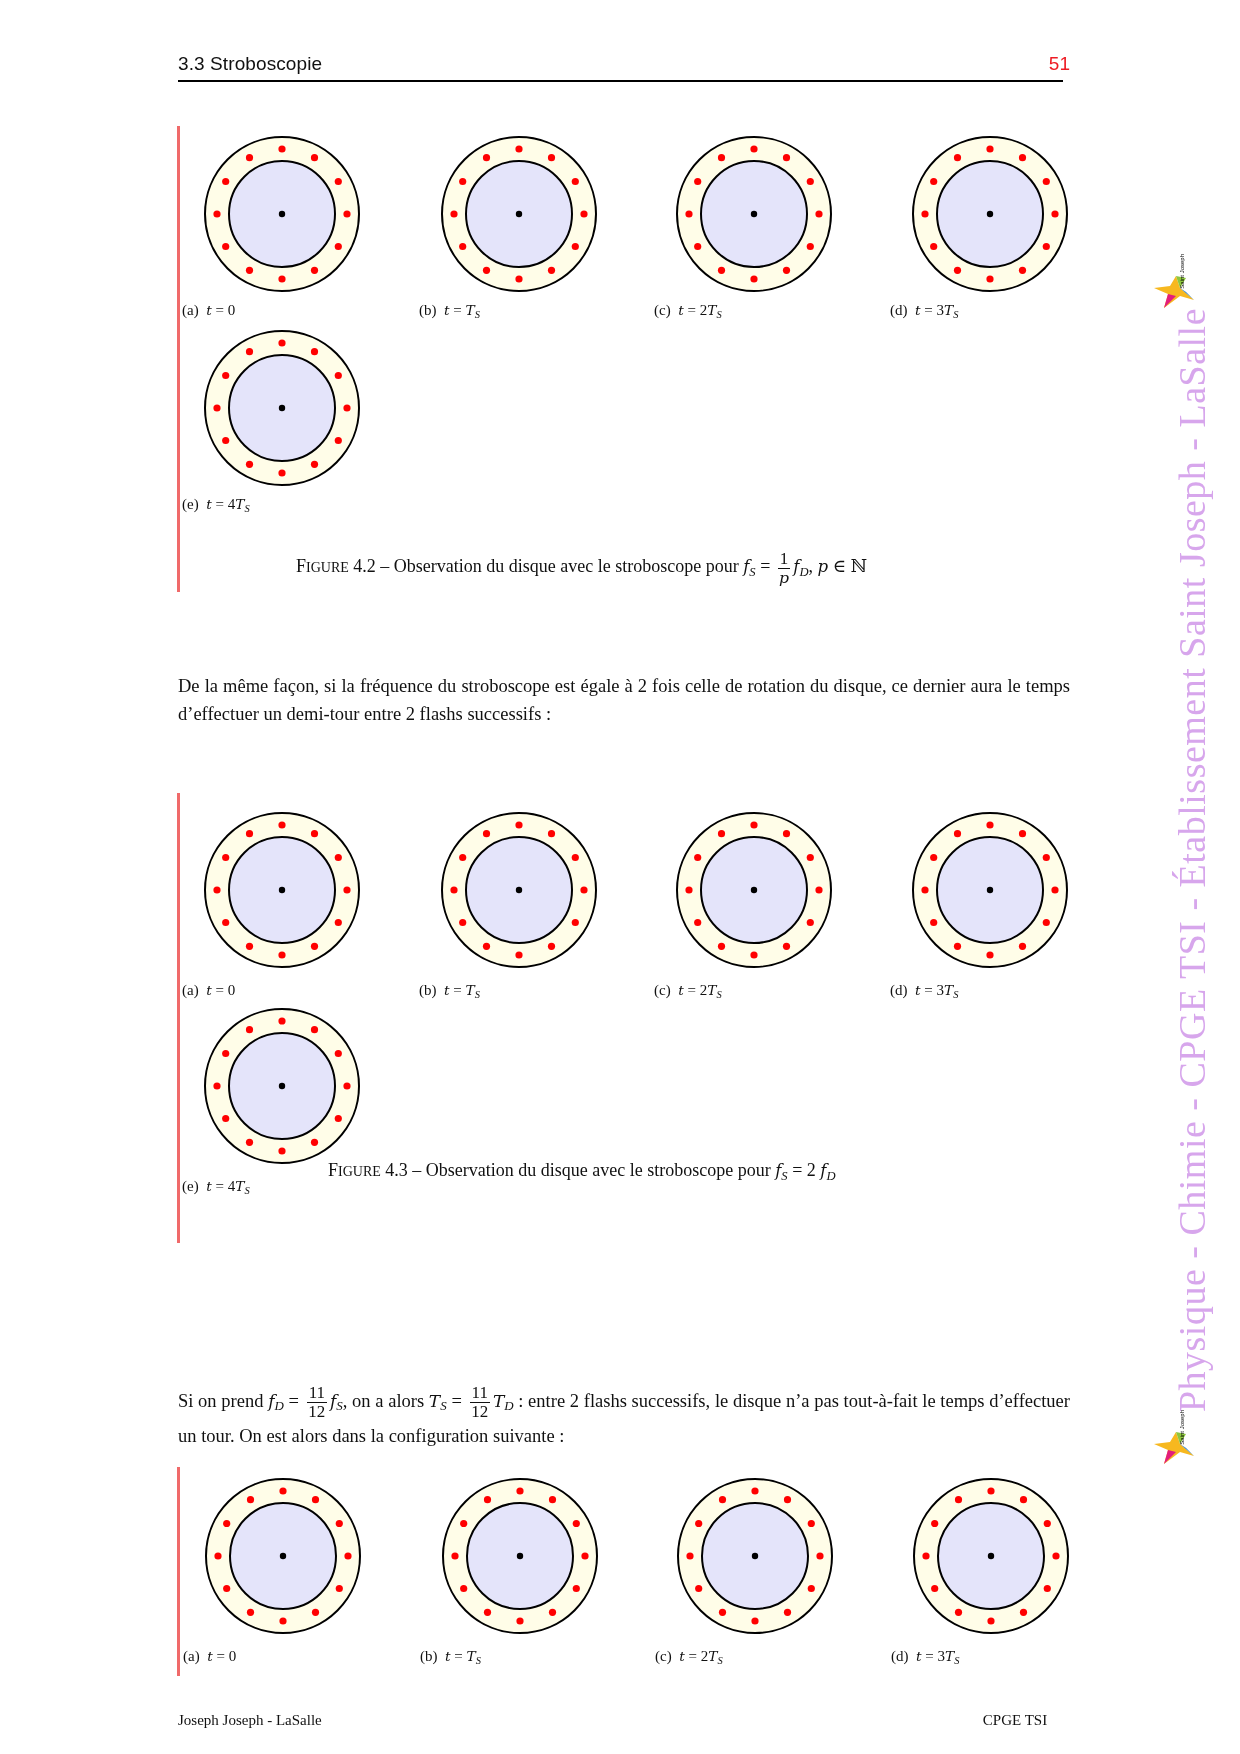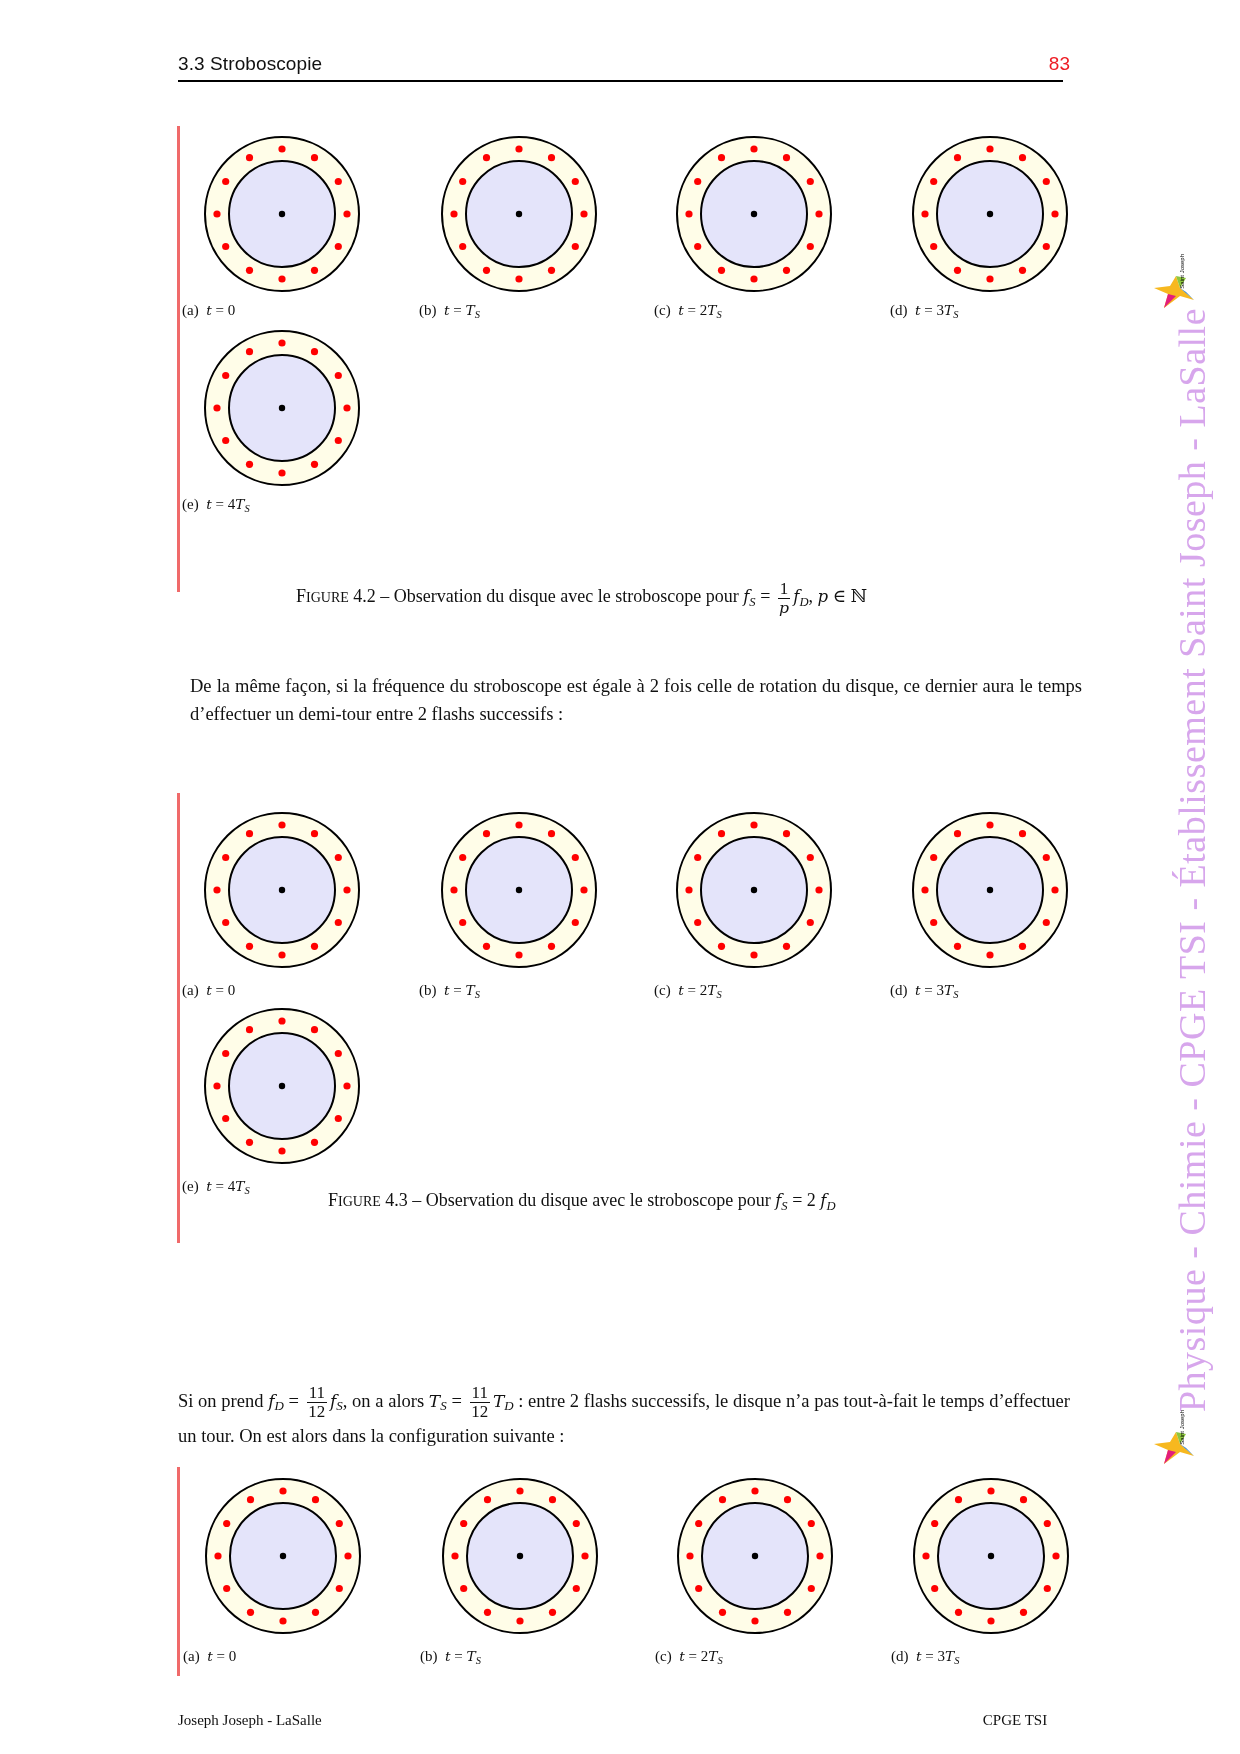--- a/index.html
+++ b/index.html
@@ -16,40 +16,40 @@
   .header-page {
     left: 1010px; width: 60px; top: 53px; text-align: right;
     font-family: "Liberation Sans", "DejaVu Sans", sans-serif; font-size: 19px; color: #ee1c24;
   }
   .header-rule { left: 178px; top: 80px; width: 885px; height: 2px; background: #000; }
   .fig-bar { left: 177px; width: 3px; background: #f06a6a; }
   .disc { width: 160px; height: 160px; }
   .subcap { width: 200px; text-align: left; font-size: 15px; white-space: nowrap; }
   .subcap i, .cap i, .para i { font-family: "DejaVu Serif", serif; font-style: italic; font-size: 0.92em; }
   .subcap sub, .cap sub, .para sub { font-size: 0.7em; vertical-align: -0.3em; font-style: italic; }
-  .cap { font-size: 18px; white-space: nowrap; margin-top: 30px; }
+  .cap { font-size: 18px; white-space: nowrap; }
   .cap .sc { font-size: 18px; }
   .cap .sc small { font-size: 14px; }
   .frac { display: inline-block; vertical-align: middle; text-align: center; margin: 0 3px; }
   .frac span { display: block; line-height: 1.05; font-size: 17px; }
   .frac .num { border-bottom: 1.5px solid #111; padding: 0 2px; }
   .para { left: 178px; width: 892px; font-size: 18.5px; line-height: 28px; text-align: justify; }
   .footer-left { left: 178px; top: 1712px; font-size: 15px; }
   .footer-right { left: 960px; width: 110px; top: 1712px; font-size: 15px; text-align: center; }
   .watermark {
     left: 1192px; top: 860px; transform: translate(-50%, -50%) rotate(-90deg);
     white-space: nowrap; font-size: 38px; color: #d7a6ec; letter-spacing: 0.5px;
   }
   .logo { width: 52px; height: 64px; }
 </style>
 </head>
 <body>
 
 <div class="abs header-title">3.3 Stroboscopie</div>
-<div class="abs header-page">83</div>
+<div class="abs header-page">51</div>
 <div class="abs header-rule"></div>
 
 <svg width="0" height="0" style="position:absolute" aria-hidden="true">
   <defs>
     <g id="disc-sym">
       <circle cx="80" cy="80" r="77" fill="#fffde8" stroke="#000" stroke-width="2"></circle>
       <circle cx="80" cy="80" r="53" fill="#e4e4fa" stroke="#000" stroke-width="2"></circle>
       <circle cx="80" cy="80" r="3.2" fill="#000"></circle>
       <g fill="#ff0000">
         <circle cx="145" cy="80" r="3.6"></circle>
@@ -93,21 +93,21 @@
 
 <svg class="abs disc" style="left:202px;top:328px;" viewBox="0 0 160 160">
     <use href="#disc-sym"></use>
   </svg>
 <div class="abs subcap" style="left:182px;top:496px;"><span>(e)</span>&nbsp;&nbsp;<i>t</i> = 4<i>T</i><sub>S</sub></div>
 
 <div class="abs cap" style="left:296px;top:550px;">
   <span class="sc">F<small>IGURE</small> 4.2</span><span> – Observation du disque avec le stroboscope pour </span><i>f</i><sub>S</sub> = <span class="frac"><span class="num">1</span><span><i>p</i></span></span><i>f</i><sub>D</sub>, <i>p</i> ∈ ℕ
 </div>
 
-<div class="abs para" style="top:672px;margin-left:12px;">De la même façon, si la fréquence du stroboscope est égale à 2 fois celle de rotation du disque, ce dernier aura le temps d’effectuer un demi-tour entre 2 flashs successifs :</div>
+<div class="abs para" style="top:672px;">De la même façon, si la fréquence du stroboscope est égale à 2 fois celle de rotation du disque, ce dernier aura le temps d’effectuer un demi-tour entre 2 flashs successifs :</div>
 
 <div class="abs fig-bar" style="top:793px;height:450px;"></div>
 
 <svg class="abs disc" style="left:202px;top:810px;" viewBox="0 0 160 160">
     <use href="#disc-sym"></use>
   </svg>
 <div class="abs subcap" style="left:182px;top:982px;"><span>(a)</span>&nbsp;&nbsp;<i>t</i> = 0</div>
 
 <svg class="abs disc" style="left:439px;top:810px;" viewBox="0 0 160 160">
     <use href="#disc-sym"></use>

